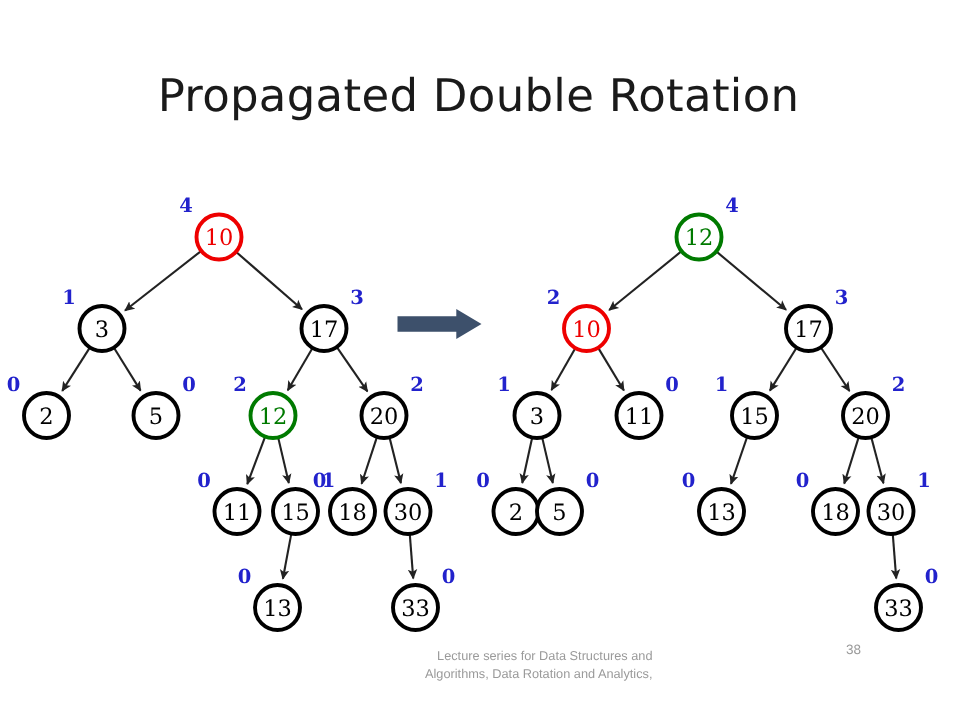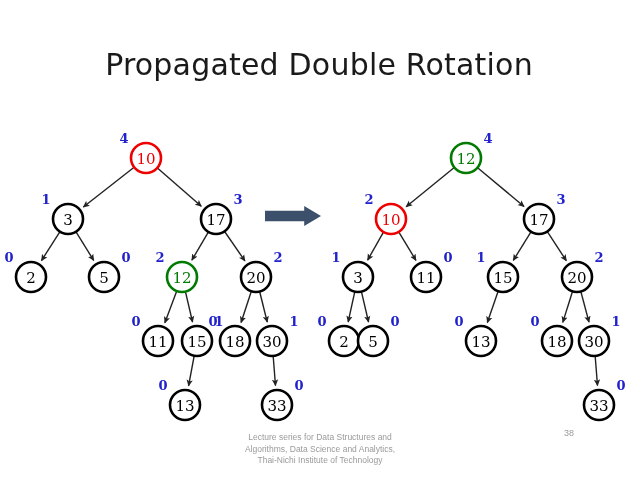--- a/index.html
+++ b/index.html
@@ -42,21 +42,21 @@
     height: 478px;
   }
   #diagram svg {
     display: block;
   }
   .footer-note {
     position: absolute;
     left: 205px;
     top: 432px;
     width: 230px;
-    text-align: center;
+    text-align: right;
     font-family: "Liberation Sans", sans-serif;
     font-size: 8.5px;
     line-height: 11.5px;
     color: #9a9a9a;
   }
   .footer-note div { white-space: nowrap; }
   .page-number {
     position: absolute;
     left: 564px;
     top: 428px;
@@ -251,19 +251,18 @@
           <text x="621" y="385" fill="#2222cc" class="height-label">0</text>
         </g>
       <g id="arrow-layer">
           <path d="M 265 210.8 L 304.2 210.8 L 304.2 206 L 321 216 L 304.2 226 L 304.2 221.20000000000002 L 265 221.20000000000002 Z" fill="#3d506b"></path>
         </g>
     </svg>
   </div>
 
   <div class="footer-note">
     <div>Lecture series for Data Structures and</div>
-    <div>Algorithms, Data Science and Analytics,</div>
-    <div>Thai-Nichi Institute of Technology</div>
+    <div>Algorithms, Data Rotation and Analytics,</div>
   </div>
 
   <div class="page-number">38</div>
 
 </div>
 
 </body></html>

